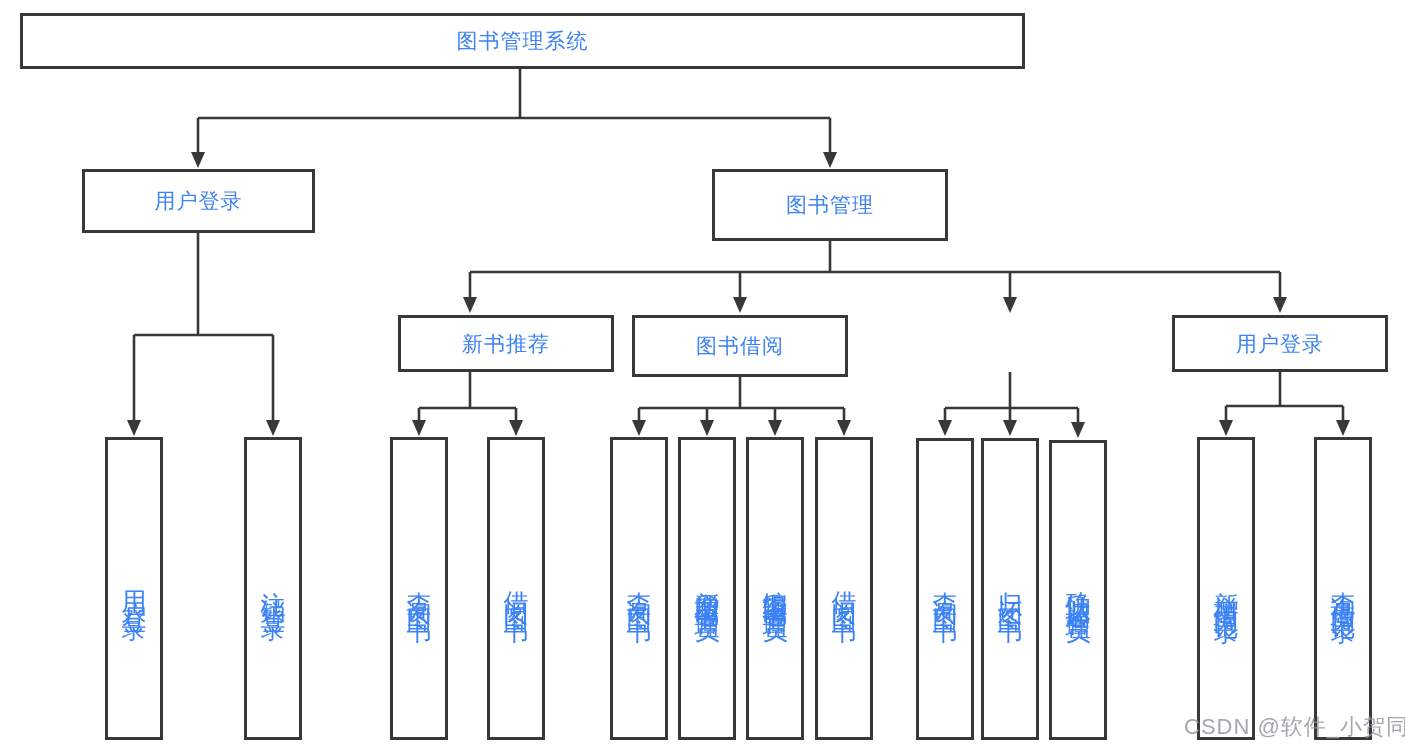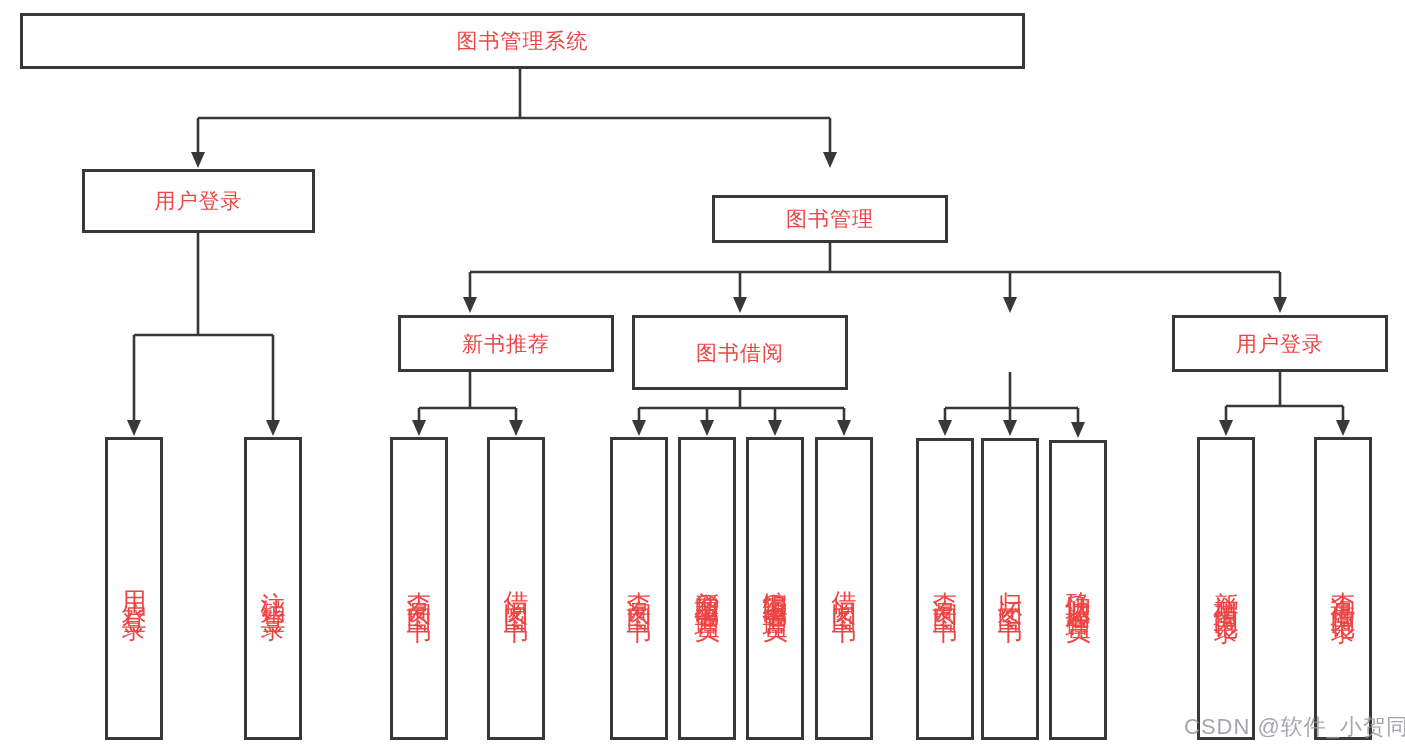--- a/index.html
+++ b/index.html
@@ -20,21 +20,21 @@
     left: 0; top: 0;
     width: 1405px;
     height: 747px;
     pointer-events: none;
   }
   .node {
     position: absolute;
     box-sizing: border-box;
     border: 3px solid #383838;
     background: #ffffff;
-    color: #ef4444;
+    color: #3b82f6;
     display: flex;
     align-items: center;
     justify-content: center;
   }
   .node-h {
     font-size: 21px;
     letter-spacing: 1px;
     white-space: nowrap;
   }
   .node-v {
@@ -124,24 +124,24 @@
       <polygon points="1003,420 1017,420 1010,436"></polygon>
       <polygon points="1071,422 1085,422 1078,438"></polygon>
       <polygon points="1219,420 1233,420 1226,436"></polygon>
       <polygon points="1336,420 1350,420 1343,436"></polygon>
     </g>
   </svg>
 
   <div class="node node-h" style="left:20px; top:13px; width:1005px; height:56px;">图书管理系统</div>
 
   <div class="node node-h" style="left:82px; top:169px; width:233px; height:64px;">用户登录</div>
-  <div class="node node-h" style="left:712px; top:169px; width:236px; height:48px;margin-top:26px;">图书管理</div>
+  <div class="node node-h" style="left:712px; top:169px; width:236px; height:72px;">图书管理</div>
 
   <div class="node node-h" style="left:362px; top:315px; width:216px; height:57px;margin-left:36px;">新书推荐</div>
-  <div class="node node-h" style="left:632px; top:315px; width:216px; height:75px;">图书借阅</div>
+  <div class="node node-h" style="left:632px; top:315px; width:216px; height:62px;">图书借阅</div>
   <div class="node node-h" style="left:1172px; top:315px; width:216px; height:57px;">用户登录</div>
 
   <div class="node node-v vs-4" style="left:105px; top:437px; width:58px; height:303px;">用户登录</div>
   <div class="node node-v vs-4" style="left:244px; top:437px; width:58px; height:303px;">注销登录</div>
 
   <div class="node node-v vs-4" style="left:390px; top:437px; width:58px; height:303px;">查询图书</div>
   <div class="node node-v vs-4" style="left:487px; top:437px; width:58px; height:303px;">借阅图书</div>
 
   <div class="node node-v vs-4" style="left:610px; top:437px; width:58px; height:303px;">查询图书</div>
   <div class="node node-v vs-9" style="left:678px; top:437px; width:58px; height:303px;">新增图书（管理员）</div>

